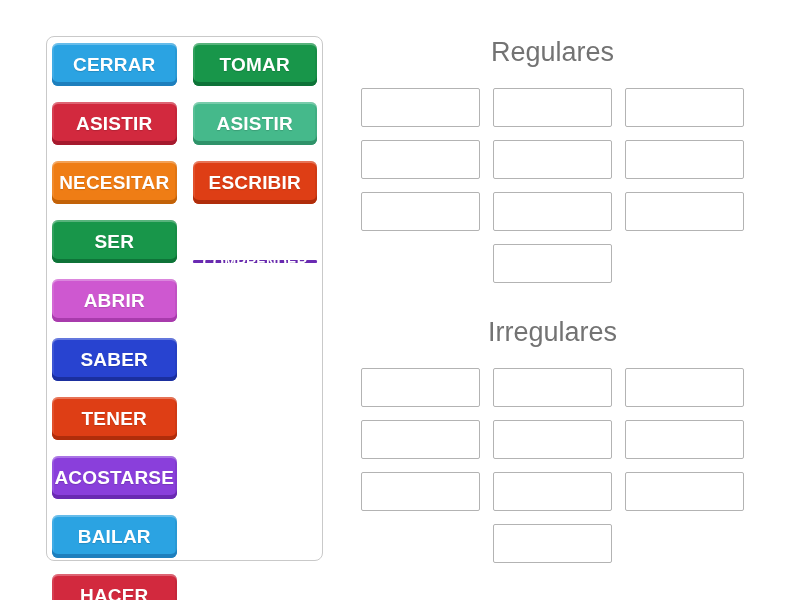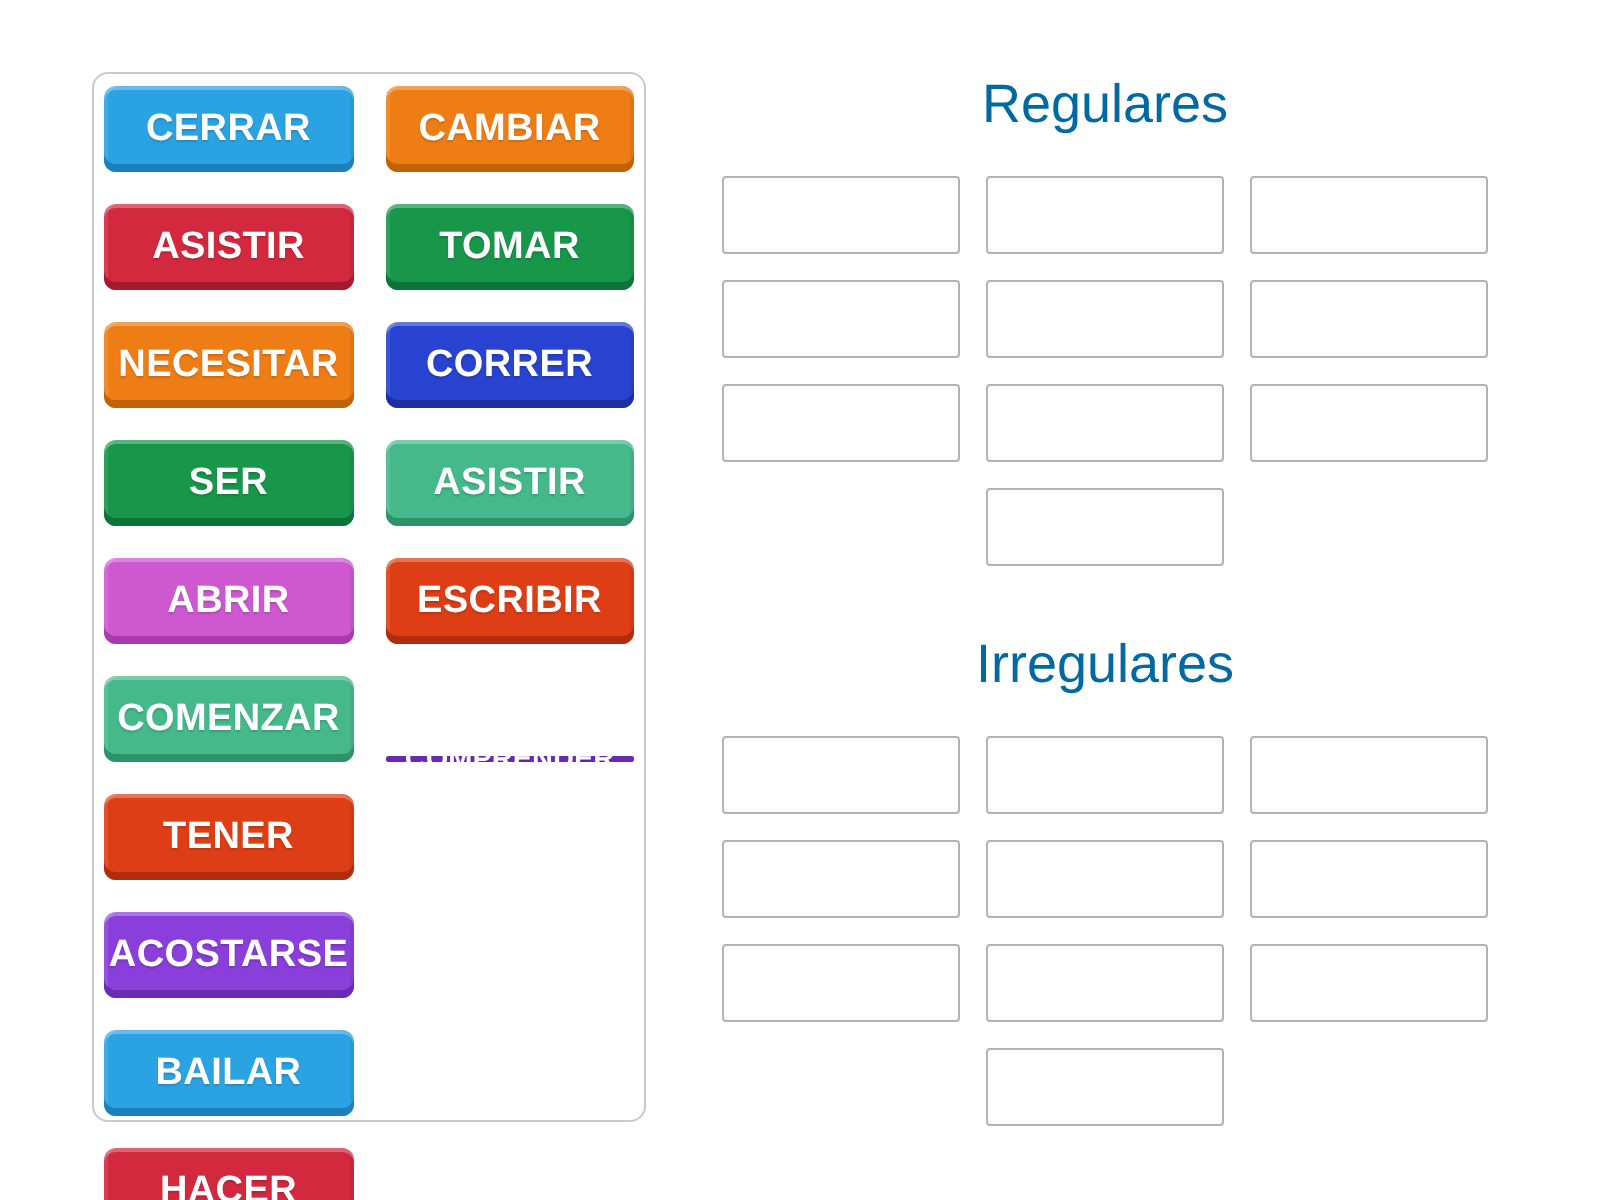--- a/index.html
+++ b/index.html
@@ -63,21 +63,21 @@
     left: 361px;
     width: 383px;
     text-align: center;
   }
   .group-1 { top: 32px; }
   .group-2 { top: 312px; }
   .group h2 {
     margin: 0;
     font-size: 27px;
     font-weight: 400;
-    color: #0369a1;
+    color: #737373;
     line-height: 40px;
   }
   .slots {
     margin-top: 16px;
     display: grid;
     grid-template-columns: repeat(3, 119px);
     column-gap: 13px;
     row-gap: 13px;
     justify-content: start;
   }
@@ -105,43 +105,37 @@
         </div>
         <div class="tile" style="--bg: #EF7D15; --edge: #C26208;">
           <span>NECESITAR</span>
         </div>
         <div class="tile" style="--bg: #18964A; --edge: #0E7338;">
           <span>SER</span>
         </div>
         <div class="tile" style="--bg: #CE58D0; --edge: #A83BAC;">
           <span>ABRIR</span>
         </div>
-        <div class="tile" style="--bg: #45B98B; --edge: #2F9269;">
-          <span>COMENZAR</span>
+        <div class="tile" style="--bg: #2843D0; --edge: #1B2F9E;">
+          <span>SABER</span>
         </div>
         <div class="tile" style="--bg: #DE3E15; --edge: #B02D0B;">
           <span>TENER</span>
         </div>
         <div class="tile" style="--bg: #8A3FDB; --edge: #6A2AB2;">
           <span>ACOSTARSE</span>
         </div>
         <div class="tile" style="--bg: #2BA3E2; --edge: #1E7FBD;">
           <span>BAILAR</span>
         </div>
         <div class="tile" style="--bg: #D2293E; --edge: #A51A2E;">
           <span>HACER</span>
         </div>
-        <div class="tile" style="--bg: #EF7D15; --edge: #C26208;">
-          <span>CAMBIAR</span>
-        </div>
         <div class="tile" style="--bg: #18964A; --edge: #0E7338;">
           <span>TOMAR</span>
-        </div>
-        <div class="tile" style="--bg: #2843D0; --edge: #1B2F9E;">
-          <span>CORRER</span>
         </div>
         <div class="tile" style="--bg: #45B98B; --edge: #2F9269;">
           <span>ASISTIR</span>
         </div>
         <div class="tile" style="--bg: #DE3E15; --edge: #B02D0B;">
           <span>ESCRIBIR</span>
         </div>
         <div class="tile small" style="--bg: #8A3FDB; --edge: #6A2AB2;">
           <span>COMPRENDER</span>
         </div>

